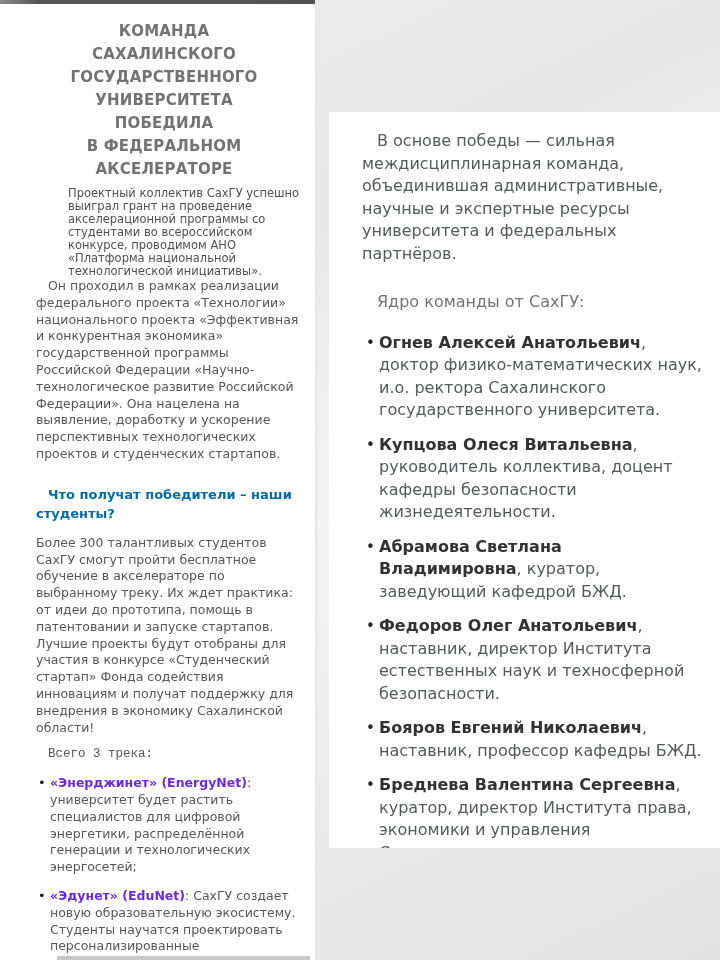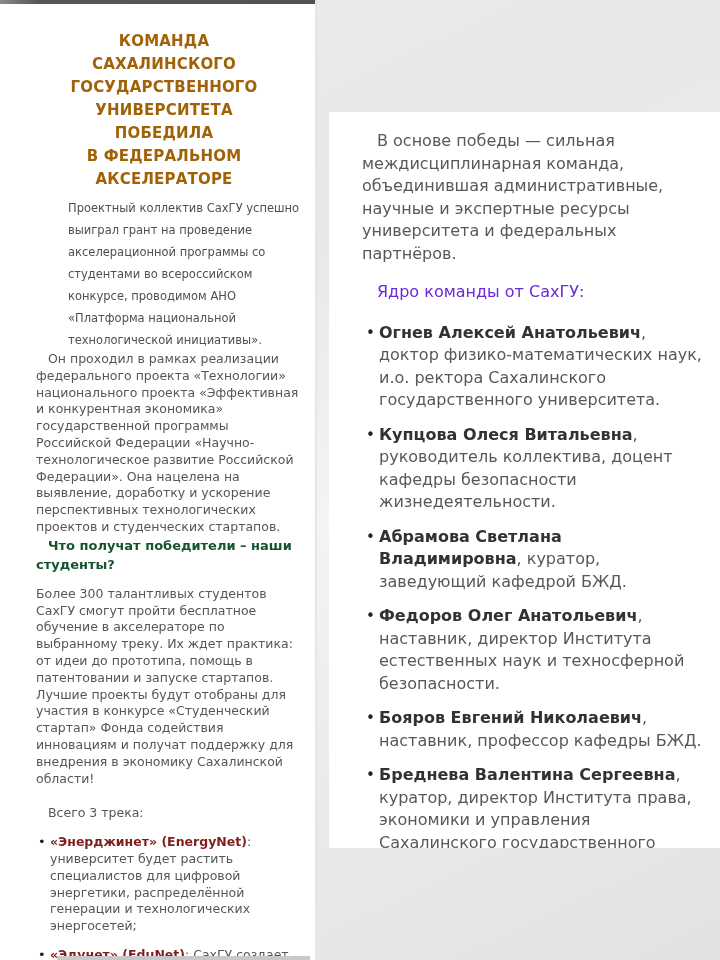--- a/index.html
+++ b/index.html
@@ -23,73 +23,74 @@
     position: absolute; top: 0; left: 0;
     width: 317px; height: 4px;
     background: linear-gradient(90deg, #8a8a8a 0%, #565656 12%, #525252 100%);
   }
   .bottom-bar {
     position: absolute; bottom: 0; left: 57px;
     width: 253px; height: 4px;
     background: #c8c8c8;
   }
   h1.article-title {
-    margin: 30px 0 0 -10px;
+    margin: 20px 0 0 -10px;
     width: 276px;
     text-align: center;
     font-size: 15px; line-height: 23px;
-    font-weight: bold; color: #a16207;
+    font-weight: bold; color: #737373;
     white-space: pre-line;
     letter-spacing: 0.2px;
   }
   p.lead {
     margin: 6px 0 0 32px;
-    font-size: 11.5px; line-height: 22px;
+    font-size: 11.5px; line-height: 13px;
     color: #4f4f4f;
   }
   p.lbody {
     font-size: 12.5px; line-height: 16.8px;
     color: #565656;
   }
   .findent { text-indent: 12px; }
   h2.subheading {
+    margin-top: 22px;
     font-size: 13px; line-height: 19px;
-    font-weight: bold; color: #14532d;
+    font-weight: bold; color: #0369a1;
     text-indent: 12px;
   }
   h2.subheading + p.lbody { margin-top: 12px; }
-  p.tracks-intro { margin-top: 18px; }
+  p.tracks-intro { margin-top: 10px; font-family: Liberation Mono, monospace; }
   ul.tracks { list-style: none; margin-top: 12px; }
   ul.tracks li {
     display: flex; margin-bottom: 12px;
     font-size: 12.5px; line-height: 16.8px; color: #565656;
   }
   ul.tracks .dot {
     flex: 0 0 12px; margin-left: 2px;
     color: #1e1e1e; font-size: 13px;
   }
-  ul.tracks b { color: #7f1d1d; }
+  ul.tracks b { color: #6d28d9; }
 
   
   .right-panel {
     position: absolute; left: 329px; top: 112px;
     width: 401px; height: 736px;
     background: #ffffff;
     padding: 18px 22px 14px 33px;
     overflow: hidden;
   }
   .right-panel p.rbody {
     font-size: 16px; line-height: 22.5px;
     color: #56595b;
     text-indent: 15px;
   }
   .right-panel p.team-heading {
-    margin-top: 16px;
+    margin-top: 26px;
     font-size: 16px; line-height: 22.5px;
-    color: #6d28d9;
+    color: #737373;
     text-indent: 15px;
   }
   ul.members { list-style: none; margin-top: 18px; }
   ul.members li {
     display: flex; margin-bottom: 12px;
     font-size: 16px; line-height: 22.5px; color: #56595b;
   }
   ul.members .dot {
     flex: 0 0 13px; margin-left: 4px;
     color: #222222; font-size: 15px;

